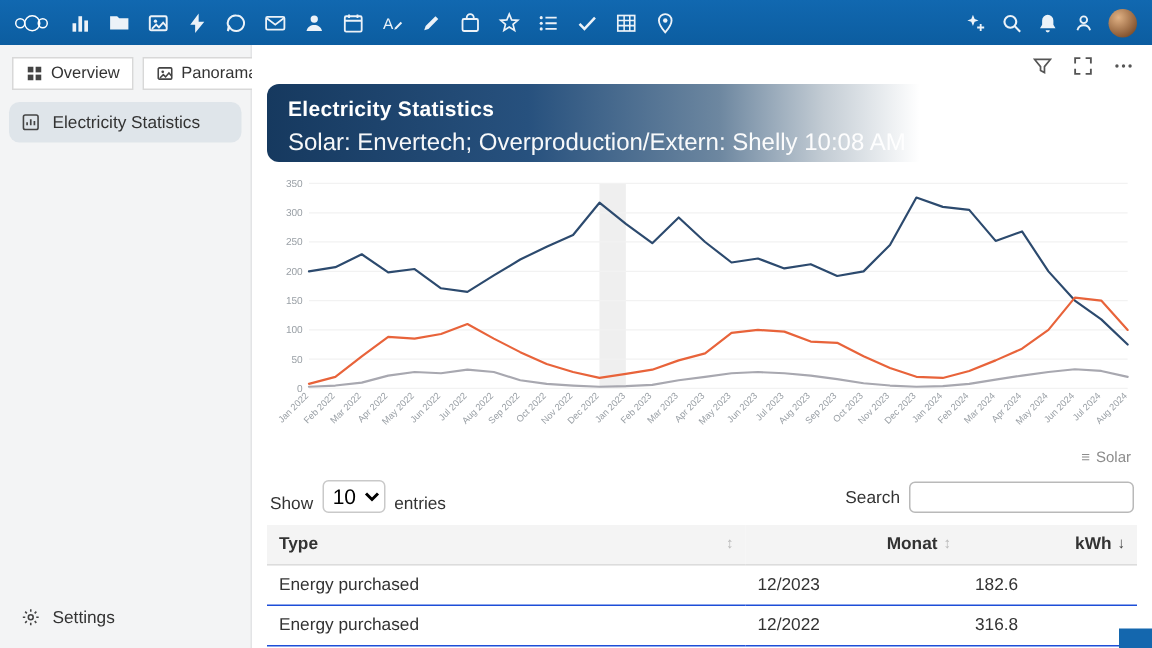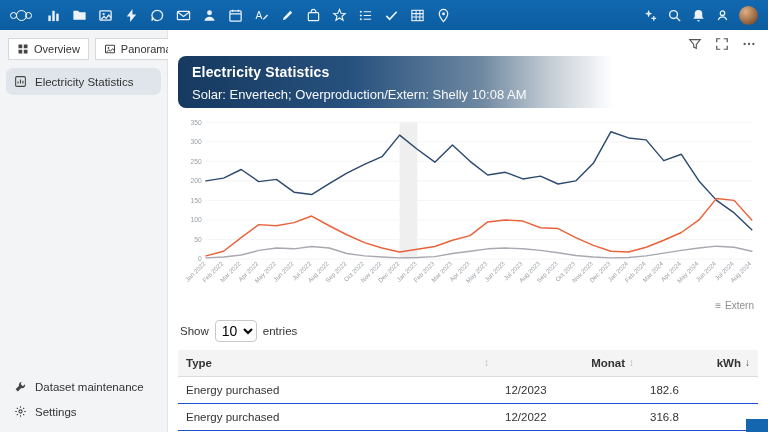--- a/index.html
+++ b/index.html
@@ -33,28 +33,28 @@
 
   
   .main { flex:1; position:relative; padding:0 10px; overflow:hidden; background:#fff; }
   .main-toolbar { height:23px; display:flex; justify-content:flex-end; align-items:center; gap:13px; color:#555; padding:4px 2px 0 0; }
   .main-toolbar .icon { cursor:pointer; display:inline-flex; }
   .main-toolbar .icon svg { width:14px; height:14px; display:block; }
 
   .report-header { margin:3px 0 0 0; height:52px; border-radius:8px; padding:8px 14px;
     background:linear-gradient(90deg,#16395f 0%,#27517e 30%,#6d87a0 52%,#c3ccd4 64%,rgba(255,255,255,0) 75%); color:#fff; }
   .report-title { font-size:14px; font-weight:bold; letter-spacing:.2px; }
-  .report-subtitle { font-size:13px; margin-top:7px; opacity:.96; }
+  .report-subtitle { font-size:16px; margin-top:7px; opacity:.96; }
 
   .chart-wrap { margin-top:6px; }
   .chart-wrap svg { width:100%; height:auto; display:block; }
 
   .legend-row { display:flex; justify-content:flex-end; align-items:center; gap:4px; color:#8c8c8c; font-size:10px; padding-right:4px; cursor:pointer; }
 
-  .table-controls { display:flex; align-items:center; margin-top:9px; font-size:11.5px; color:#333; padding:0 2px; }
+  .table-controls { display:flex; align-items:flex-end; margin-top:9px; font-size:11.5px; color:#333; padding:0 2px; }
   .page-size { margin:0 6px; border:1px solid #c9c9c9; border-radius:4px; font-size:14px; padding:1px 2px; background:#fff; font-family:inherit; }
   .search-group { margin-left:auto; display:flex; align-items:center; gap:6px; }
   .search-input { width:150px; height:21px; border:1px solid #b9b9b9; border-radius:4px; padding:0 6px; font-size:11px; font-family:inherit; }
 
   table.data { width:100%; border-collapse:collapse; margin-top:8px; font-size:11.5px; }
   table.data th { background:#f4f4f4; font-weight:bold; color:#333; padding:7px 8px; border-bottom:1px solid #dcdcdc; cursor:pointer; }
   table.data th .th-inner { display:flex; align-items:flex-start; gap:4px; }
   th.col-type .th-inner { justify-content:space-between; }
   th.col-num .th-inner { justify-content:flex-end; }
   .sort { font-size:10px; }
@@ -229,28 +229,20 @@
       <span class="icon">
           <svg viewBox="0 0 16 16">
             <rect x="2" y="2" width="12" height="12" rx="1.5" fill="none" stroke="currentColor" stroke-width="1.3"></rect>
             <path d="M5 10.5V8M8 10.5V5.5M11 10.5V7" stroke="currentColor" stroke-width="1.4"></path>
           </svg>
         </span>
       <span>Electricity Statistics</span>
     </div>
     <div class="sidebar-spacer"></div>
     <div class="sidebar-bottom">
-      <div class="sidebar-item">
-        <span class="icon">
-            <svg viewBox="0 0 16 16">
-              <path d="M9.5 2.5a3.5 3.5 0 0 0-3.3 4.6L2 11.3 4.7 14l4.2-4.2a3.5 3.5 0 0 0 4.6-4.5L11 7.8 8.2 5z" fill="currentColor"></path>
-            </svg>
-          </span>
-        <span>Dataset maintenance</span>
-      </div>
       <div class="sidebar-item">
         <span class="icon">
             <svg viewBox="0 0 16 16">
               <circle cx="8" cy="8" r="2" fill="none" stroke="currentColor" stroke-width="1.3"></circle>
               <path d="M8 1.5v2M8 12.5v2M1.5 8h2M12.5 8h2M3.4 3.4l1.4 1.4M11.2 11.2l1.4 1.4M12.6 3.4l-1.4 1.4M4.8 11.2l-1.4 1.4" stroke="currentColor" stroke-width="1.3"></path>
             </svg>
           </span>
         <span>Settings</span>
       </div>
     </div>
@@ -334,29 +326,33 @@
           <text transform="translate(537.0,145) rotate(-45)" font-size="6" fill="#9aa0a6" text-anchor="end" font-family="Liberation Sans, sans-serif">Jul 2024</text>
           <text transform="translate(554.0,145) rotate(-45)" font-size="6" fill="#9aa0a6" text-anchor="end" font-family="Liberation Sans, sans-serif">Aug 2024</text>
           <polyline points="27.0,64.6 44.0,61.9 61.0,53.6 78.0,65.3 95.0,63.1 112.0,75.5 129.0,77.8 146.0,67.2 163.0,57.0 180.0,48.7 197.0,41.2 214.0,20.4 231.0,34.0 248.0,46.5 265.0,29.9 282.0,45.7 299.0,58.9 316.0,56.3 333.0,62.7 350.0,60.0 367.0,67.6 384.0,64.6 401.0,47.6 418.0,17.1 435.0,23.1 452.0,25.0 469.0,45.0 486.0,38.9 503.0,64.6 520.0,83.4 537.0,95.5 554.0,111.7" fill="none" stroke="#2c4a6e" stroke-width="1.4" stroke-linejoin="round" stroke-linecap="round"></polyline>
           <polyline points="27.0,137.0 44.0,132.5 61.0,119.3 78.0,106.8 95.0,107.9 112.0,104.9 129.0,98.5 146.0,107.9 163.0,116.6 180.0,124.2 197.0,129.4 214.0,133.2 231.0,130.6 248.0,127.9 265.0,121.9 282.0,117.4 299.0,104.2 316.0,102.3 333.0,103.4 350.0,109.8 367.0,110.6 384.0,119.3 401.0,126.8 418.0,132.5 435.0,133.2 452.0,128.7 469.0,121.9 486.0,114.4 503.0,102.3 520.0,81.5 537.0,83.4 554.0,102.3" fill="none" stroke="#e8633a" stroke-width="1.4" stroke-linejoin="round" stroke-linecap="round"></polyline>
           <polyline points="27.0,138.9 44.0,138.1 61.0,136.2 78.0,131.7 95.0,129.4 112.0,130.2 129.0,127.9 146.0,129.4 163.0,134.7 180.0,137.0 197.0,138.1 214.0,138.9 231.0,138.5 248.0,137.7 265.0,134.7 282.0,132.5 299.0,130.2 316.0,129.4 333.0,130.2 350.0,131.7 367.0,134.0 384.0,136.6 401.0,138.1 418.0,138.9 435.0,138.5 452.0,137.0 469.0,134.3 486.0,131.7 503.0,129.4 520.0,127.6 537.0,128.7 554.0,132.5" fill="none" stroke="#a8a8b0" stroke-width="1.4" stroke-linejoin="round" stroke-linecap="round"></polyline>
         </svg>
     </div>
 
     <div class="legend-row">
       <span>≡</span>
-      <span>Extern</span>
+      <span>Solar</span>
     </div>
 
     <div class="table-controls">
       <span>Show</span>
       <select class="page-size">
         <option>10</option>
       </select>
       <span>entries</span>
+      <div class="search-group">
+        <span>Search</span>
+        <input class="search-input" type="text" value="" style="">
+      </div>
     </div>
 
     <table class="data">
       <thead>
         <tr>
           <th class="col-type" style="width:55%">
             <span class="th-inner">
               <span>Type</span>
               <span class="sort dim">↕</span>
             </span>

